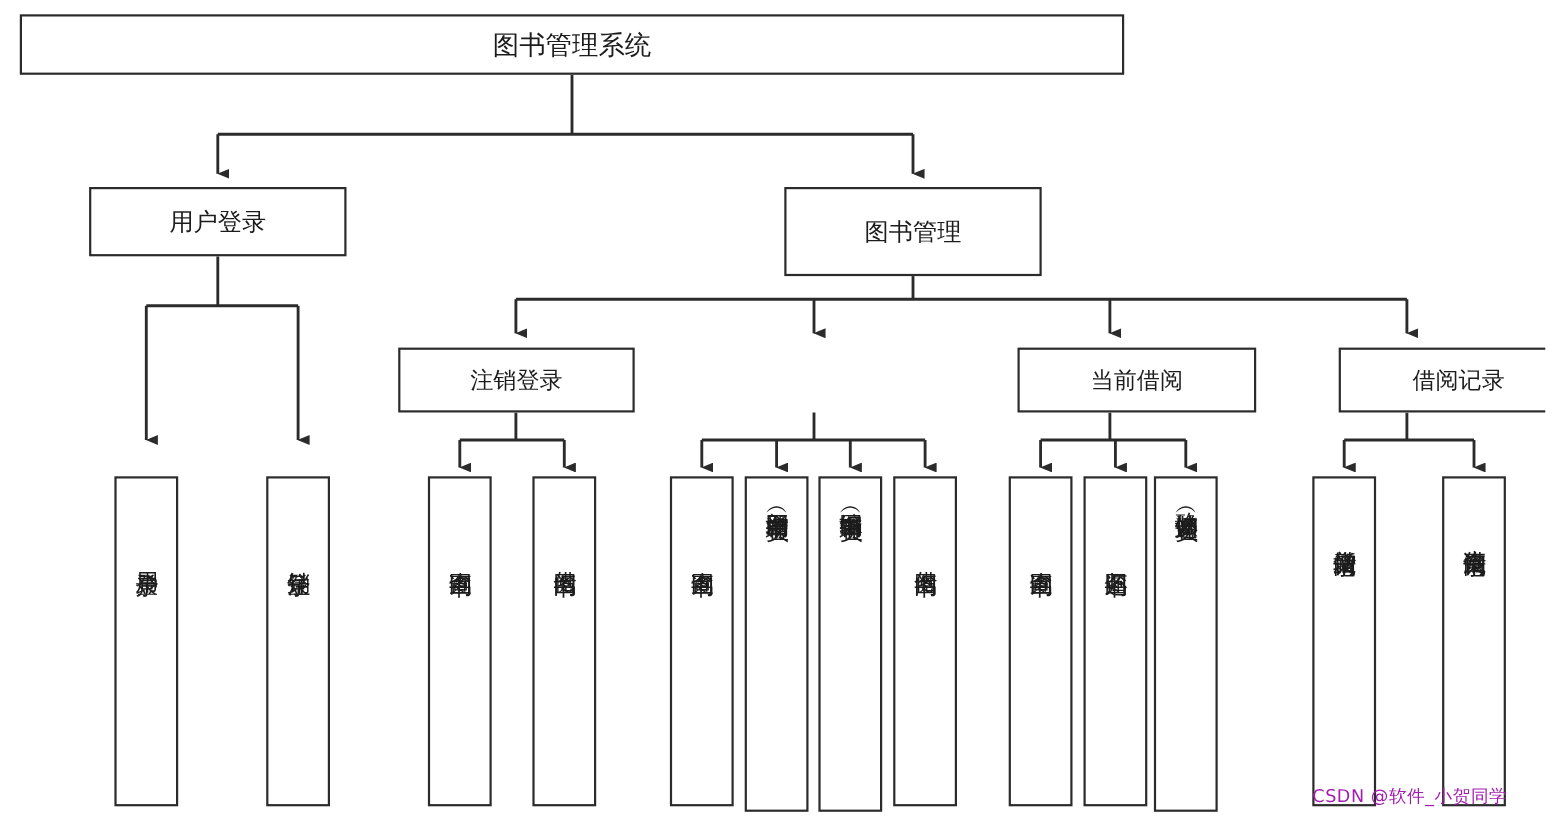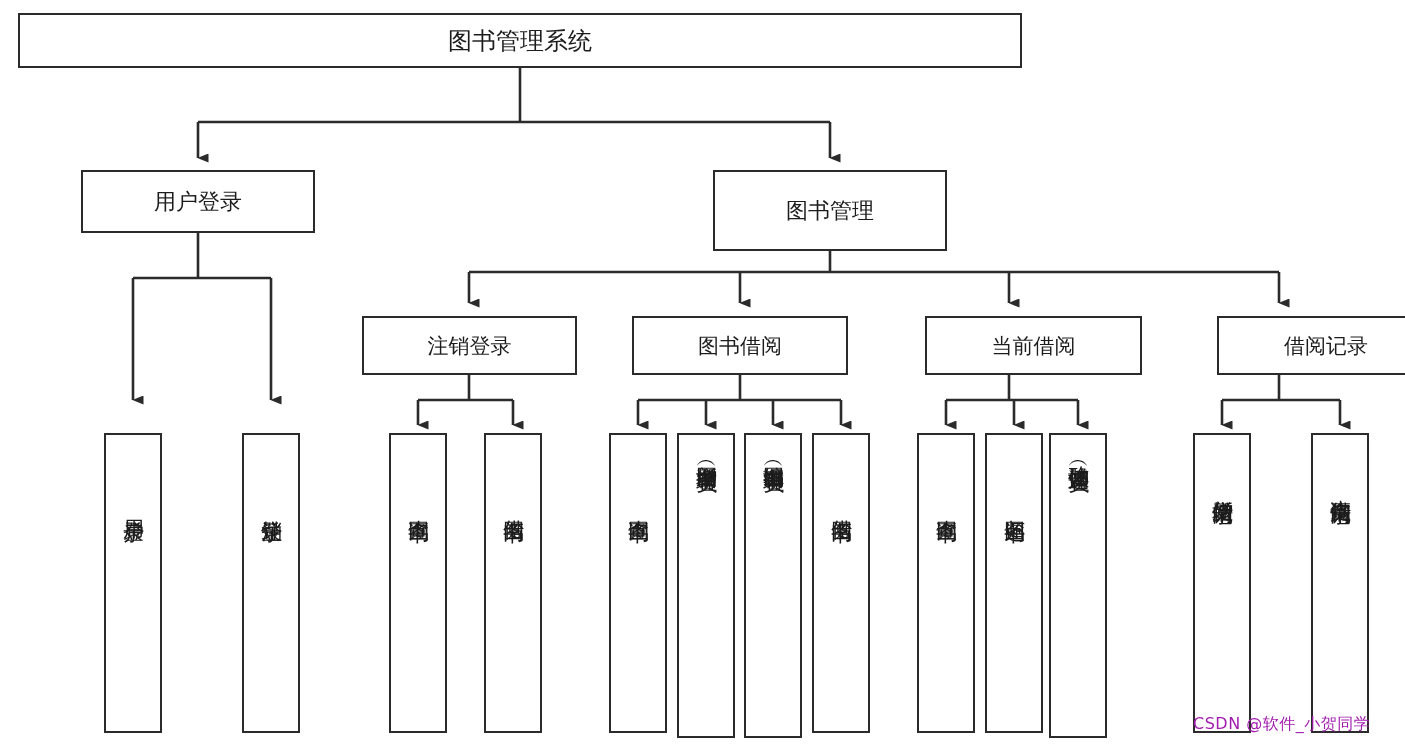--- a/index.html
+++ b/index.html
@@ -141,23 +141,20 @@
   <div class="node lvl1" style="left:81px; top:170px; width:234px; height:63px;">
     <span>用户登录</span>
   </div>
   <div class="node lvl1" style="left:713px; top:170px; width:234px; height:81px;">
     <span>图书管理</span>
   </div>
 
   <div class="node lvl2" style="left:362px; top:316px; width:215px; height:59px;">
     <span>注销登录</span>
   </div>
-  <div class="node lvl2" style="left:632px; top:316px; width:216px; height:59px;">
-    <span>图书借阅</span>
-  </div>
   <div class="node lvl2" style="left:901px; top:316px; width:217px; height:59px;margin-left:24px;">
     <span>当前借阅</span>
   </div>
   <div class="node lvl2" style="left:1217px; top:316px; width:218px; height:59px;">
     <span>借阅记录</span>
   </div>
 
   <div class="node leaf shortpad" style="left:104px; top:433px; width:58px; height:300px;">
     <span class="vtext">用户登录</span>
   </div>

